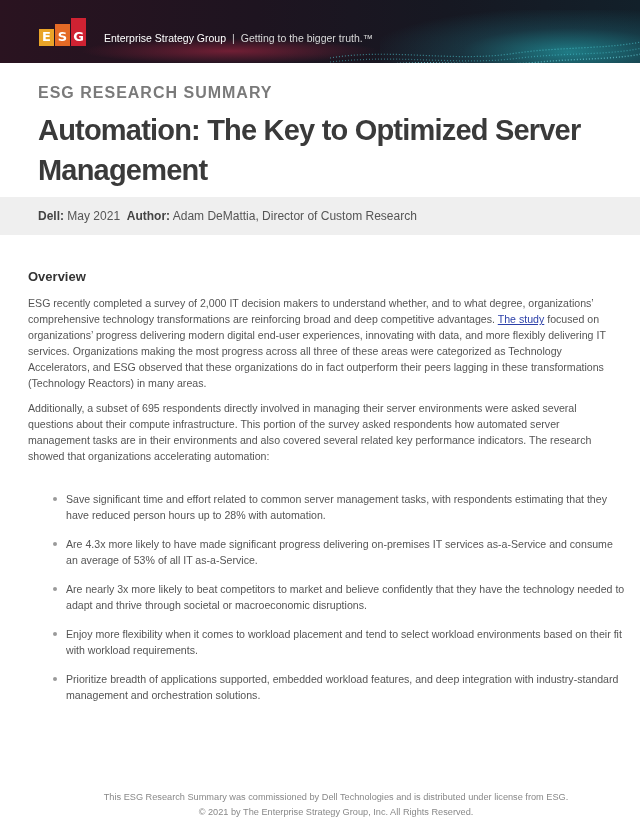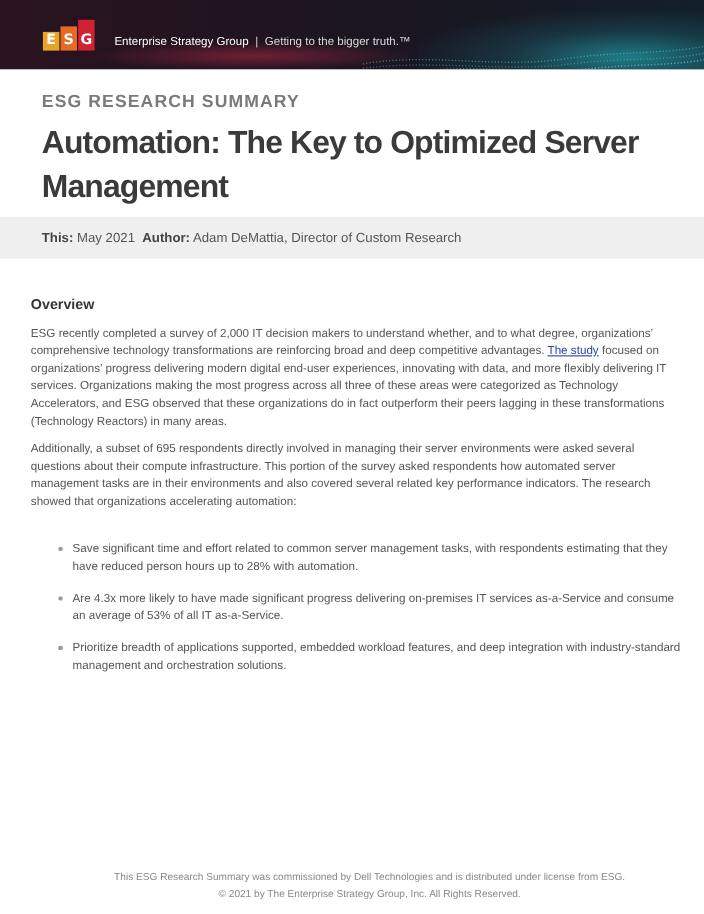--- a/index.html
+++ b/index.html
@@ -59,36 +59,37 @@
 </div>
 
 <div class="eyebrow">ESG RESEARCH SUMMARY</div>
 <div class="title">
   <div>Automation: The Key to Optimized Server</div>
   <div>Management</div>
 </div>
 
 <div class="metabar">
   <div class="meta">
-    <b>This:</b>
+    <b>Dell:</b>
     <span>May 2021</span>&nbsp;
     <b>Author:</b>
     <span>Adam DeMattia, Director of Custom Research</span>
   </div>
 </div>
 
 <div class="h2">Overview</div>
 
 <div class="p p1"><span>ESG recently completed a survey of 2,000 IT decision makers to understand whether, and to what degree, organizations’ comprehensive technology transformations are reinforcing broad and deep competitive advantages. </span><a>The study</a><span> focused on organizations’ progress delivering modern digital end-user experiences, innovating with data, and more flexibly delivering IT services. Organizations making the most progress across all three of these areas were categorized as Technology Accelerators, and ESG observed that these organizations do in fact outperform their peers lagging in these transformations (Technology Reactors) in many areas.</span></div>
 
 <div class="p p2">Additionally, a subset of 695 respondents directly involved in managing their server environments were asked several questions about their compute infrastructure. This portion of the survey asked respondents how automated server management tasks are in their environments and also covered several related key performance indicators. The research showed that organizations accelerating automation:</div>
 
 <ul class="bul">
   <li><span class="dot"></span><span>Save significant time and effort related to common server management tasks, with respondents estimating that they have reduced person hours up to 28% with automation.</span></li>
   <li><span class="dot"></span><span>Are 4.3x more likely to have made significant progress delivering on-premises IT services as-a-Service and consume an average of 53% of all IT as-a-Service.</span></li>
-  <li><span class="dot"></span></li>
+  <li><span class="dot"></span><span>Are nearly 3x more likely to beat competitors to market and believe confidently that they have the technology needed to adapt and thrive through societal or macroeconomic disruptions.</span></li>
+  <li><span class="dot"></span><span>Enjoy more flexibility when it comes to workload placement and tend to select workload environments based on their fit with workload requirements.</span></li>
   <li><span class="dot"></span><span>Prioritize breadth of applications supported, embedded workload features, and deep integration with industry-standard management and orchestration solutions.</span></li>
 </ul>
 
 <div class="footer">
   <div>This ESG Research Summary was commissioned by Dell Technologies and is distributed under license from ESG.</div>
   <div>© 2021 by The Enterprise Strategy Group, Inc. All Rights Reserved.</div>
 </div>
 
 </body></html>

